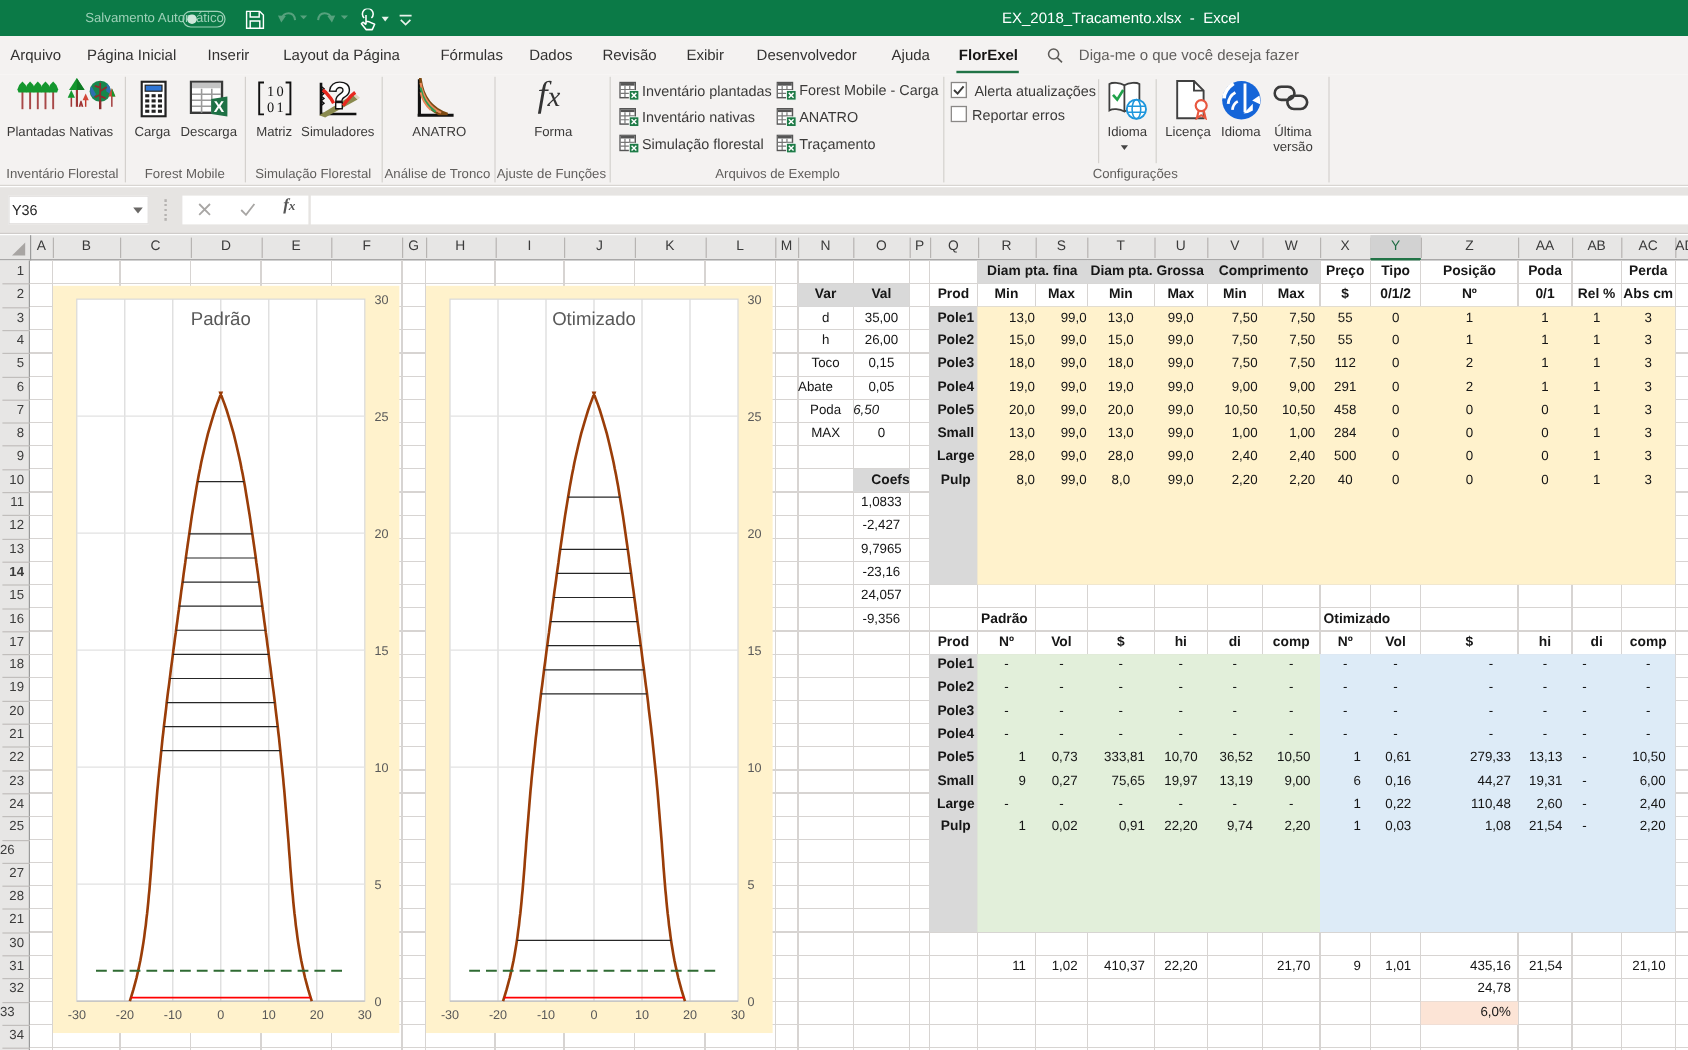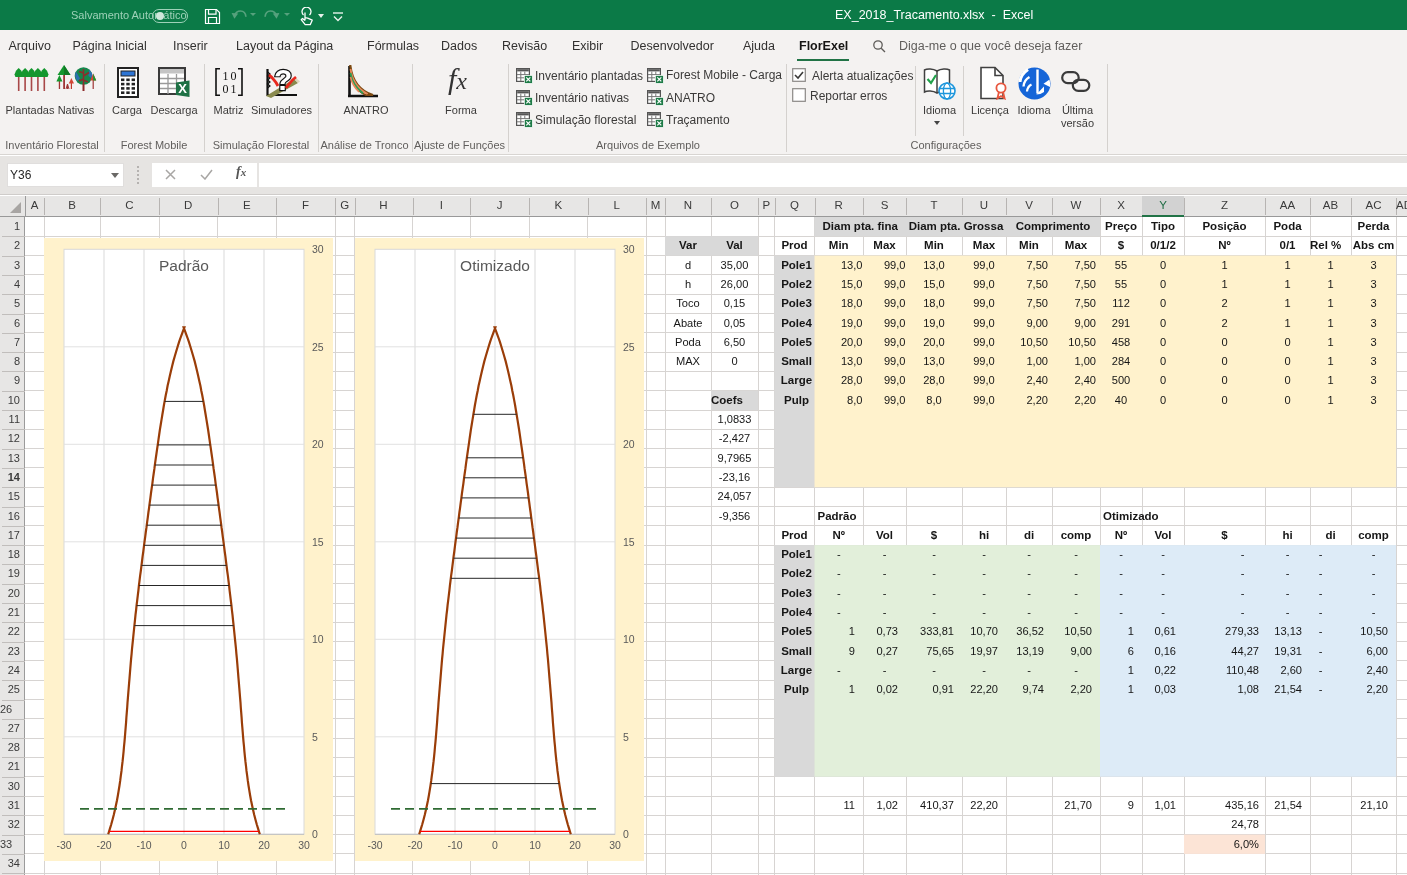--- a/index.html
+++ b/index.html
@@ -441,35 +441,35 @@
 <div class="cell b" style="left:814.5px;top:236.3px;width:48.5px;height:19.3px;line-height:19.3px;text-align:center;font-size:11.5px;">Min</div>
 <div class="cell b" style="left:906.0px;top:236.3px;width:56.0px;height:19.3px;line-height:19.3px;text-align:center;font-size:11.5px;">Min</div>
 <div class="cell b" style="left:1006.0px;top:236.3px;width:46.0px;height:19.3px;line-height:19.3px;text-align:center;font-size:11.5px;">Min</div>
 <div class="cell b" style="left:863.0px;top:236.3px;width:43.0px;height:19.3px;line-height:19.3px;text-align:center;font-size:11.5px;">Max</div>
 <div class="cell b" style="left:962.0px;top:236.3px;width:44.0px;height:19.3px;line-height:19.3px;text-align:center;font-size:11.5px;">Max</div>
 <div class="cell b" style="left:1052.0px;top:236.3px;width:48.0px;height:19.3px;line-height:19.3px;text-align:center;font-size:11.5px;">Max</div>
 <div class="cell b" style="left:1100.0px;top:236.3px;width:42.0px;height:19.3px;line-height:19.3px;text-align:center;font-size:11.5px;">$</div>
 <div class="cell b" style="left:1142.0px;top:236.3px;width:42.0px;height:19.3px;line-height:19.3px;text-align:center;font-size:11.5px;">0/1/2</div>
 <div class="cell b" style="left:1184.0px;top:236.3px;width:81.0px;height:19.3px;line-height:19.3px;text-align:center;font-size:11.5px;">Nº</div>
 <div class="cell b" style="left:1265.0px;top:236.3px;width:45.0px;height:19.3px;line-height:19.3px;text-align:center;font-size:11.5px;">0/1</div>
-<div class="cell b" style="left:1310.0px;top:236.3px;width:41.0px;height:19.3px;line-height:19.3px;text-align:left;font-size:11.5px;">Rel %</div>
+<div class="cell b" style="left:1310.0px;top:236.3px;width:41.0px;height:19.3px;line-height:19.3px;text-align:center;font-size:11.5px;">Rel %</div>
 <div class="cell b" style="left:1351.0px;top:236.3px;width:45.0px;height:19.3px;line-height:19.3px;text-align:center;font-size:11.5px;">Abs cm</div>
 <div class="cell" style="left:665.0px;top:255.6px;width:46.0px;height:19.3px;line-height:19.3px;text-align:center;font-size:11.1px;">d</div>
 <div class="cell" style="left:711.0px;top:255.6px;width:47.0px;height:19.3px;line-height:19.3px;text-align:center;font-size:11.1px;">35,00</div>
 <div class="cell" style="left:665.0px;top:274.9px;width:46.0px;height:19.3px;line-height:19.3px;text-align:center;font-size:11.1px;">h</div>
 <div class="cell" style="left:711.0px;top:274.9px;width:47.0px;height:19.3px;line-height:19.3px;text-align:center;font-size:11.1px;">26,00</div>
 <div class="cell" style="left:665.0px;top:294.2px;width:46.0px;height:19.3px;line-height:19.3px;text-align:center;font-size:11.1px;">Toco</div>
 <div class="cell" style="left:711.0px;top:294.2px;width:47.0px;height:19.3px;line-height:19.3px;text-align:center;font-size:11.1px;">0,15</div>
-<div class="cell" style="left:665.0px;top:313.5px;width:46.0px;height:19.3px;line-height:19.3px;text-align:center;font-size:11.1px;">Abate</div>
+<div class="cell" style="left:665.0px;top:313.5px;width:46.0px;height:19.3px;line-height:19.3px;font-size:11.1px;">Abate</div>
 <div class="cell" style="left:711.0px;top:313.5px;width:47.0px;height:19.3px;line-height:19.3px;text-align:center;font-size:11.1px;">0,05</div>
 <div class="cell" style="left:665.0px;top:332.8px;width:46.0px;height:19.3px;line-height:19.3px;text-align:center;font-size:11.1px;">Poda</div>
-<div class="cell" style="left:711.0px;top:332.8px;width:47.0px;height:19.3px;line-height:19.3px;text-align:center;font-size:11.1px;">6,50</div>
+<div class="cell" style="left:711.0px;top:332.8px;width:47.0px;height:19.3px;line-height:19.3px;font-size:11.1px;font-style:italic;">6,50</div>
 <div class="cell" style="left:665.0px;top:352.1px;width:46.0px;height:19.3px;line-height:19.3px;text-align:center;font-size:11.1px;">MAX</div>
 <div class="cell" style="left:711.0px;top:352.1px;width:47.0px;height:19.3px;line-height:19.3px;text-align:center;font-size:11.1px;">0</div>
-<div class="cell b" style="left:711.0px;top:390.7px;width:47.0px;height:27px;line-height:19.3px;text-align:left;font-size:11.5px;">Coefs</div>
+<div class="cell b" style="left:711.0px;top:390.7px;width:47.0px;height:27px;line-height:19.3px;text-align:right;font-size:11.5px;">Coefs</div>
 <div class="cell" style="left:711.0px;top:410.0px;width:47.0px;height:19.3px;line-height:19.3px;text-align:center;font-size:11.1px;">1,0833</div>
 <div class="cell" style="left:711.0px;top:429.3px;width:47.0px;height:19.3px;line-height:19.3px;text-align:center;font-size:11.1px;">-2,427</div>
 <div class="cell" style="left:711.0px;top:448.6px;width:47.0px;height:19.3px;line-height:19.3px;text-align:center;font-size:11.1px;">9,7965</div>
 <div class="cell" style="left:711.0px;top:467.9px;width:47.0px;height:19.3px;line-height:19.3px;text-align:center;font-size:11.1px;">-23,16</div>
 <div class="cell" style="left:711.0px;top:487.2px;width:47.0px;height:19.3px;line-height:19.3px;text-align:center;font-size:11.1px;">24,057</div>
 <div class="cell" style="left:711.0px;top:506.5px;width:47.0px;height:19.3px;line-height:19.3px;text-align:center;font-size:11.1px;">-9,356</div>
 <div class="cell b" style="left:776.5px;top:255.6px;width:40.0px;height:19.3px;line-height:19.3px;text-align:center;font-size:11.5px;">Pole1</div>
 <div class="cell b" style="left:776.5px;top:274.9px;width:40.0px;height:19.3px;line-height:19.3px;text-align:center;font-size:11.5px;">Pole2</div>
 <div class="cell b" style="left:776.5px;top:294.2px;width:40.0px;height:19.3px;line-height:19.3px;text-align:center;font-size:11.5px;">Pole3</div>
 <div class="cell b" style="left:776.5px;top:313.5px;width:40.0px;height:19.3px;line-height:19.3px;text-align:center;font-size:11.5px;">Pole4</div>

